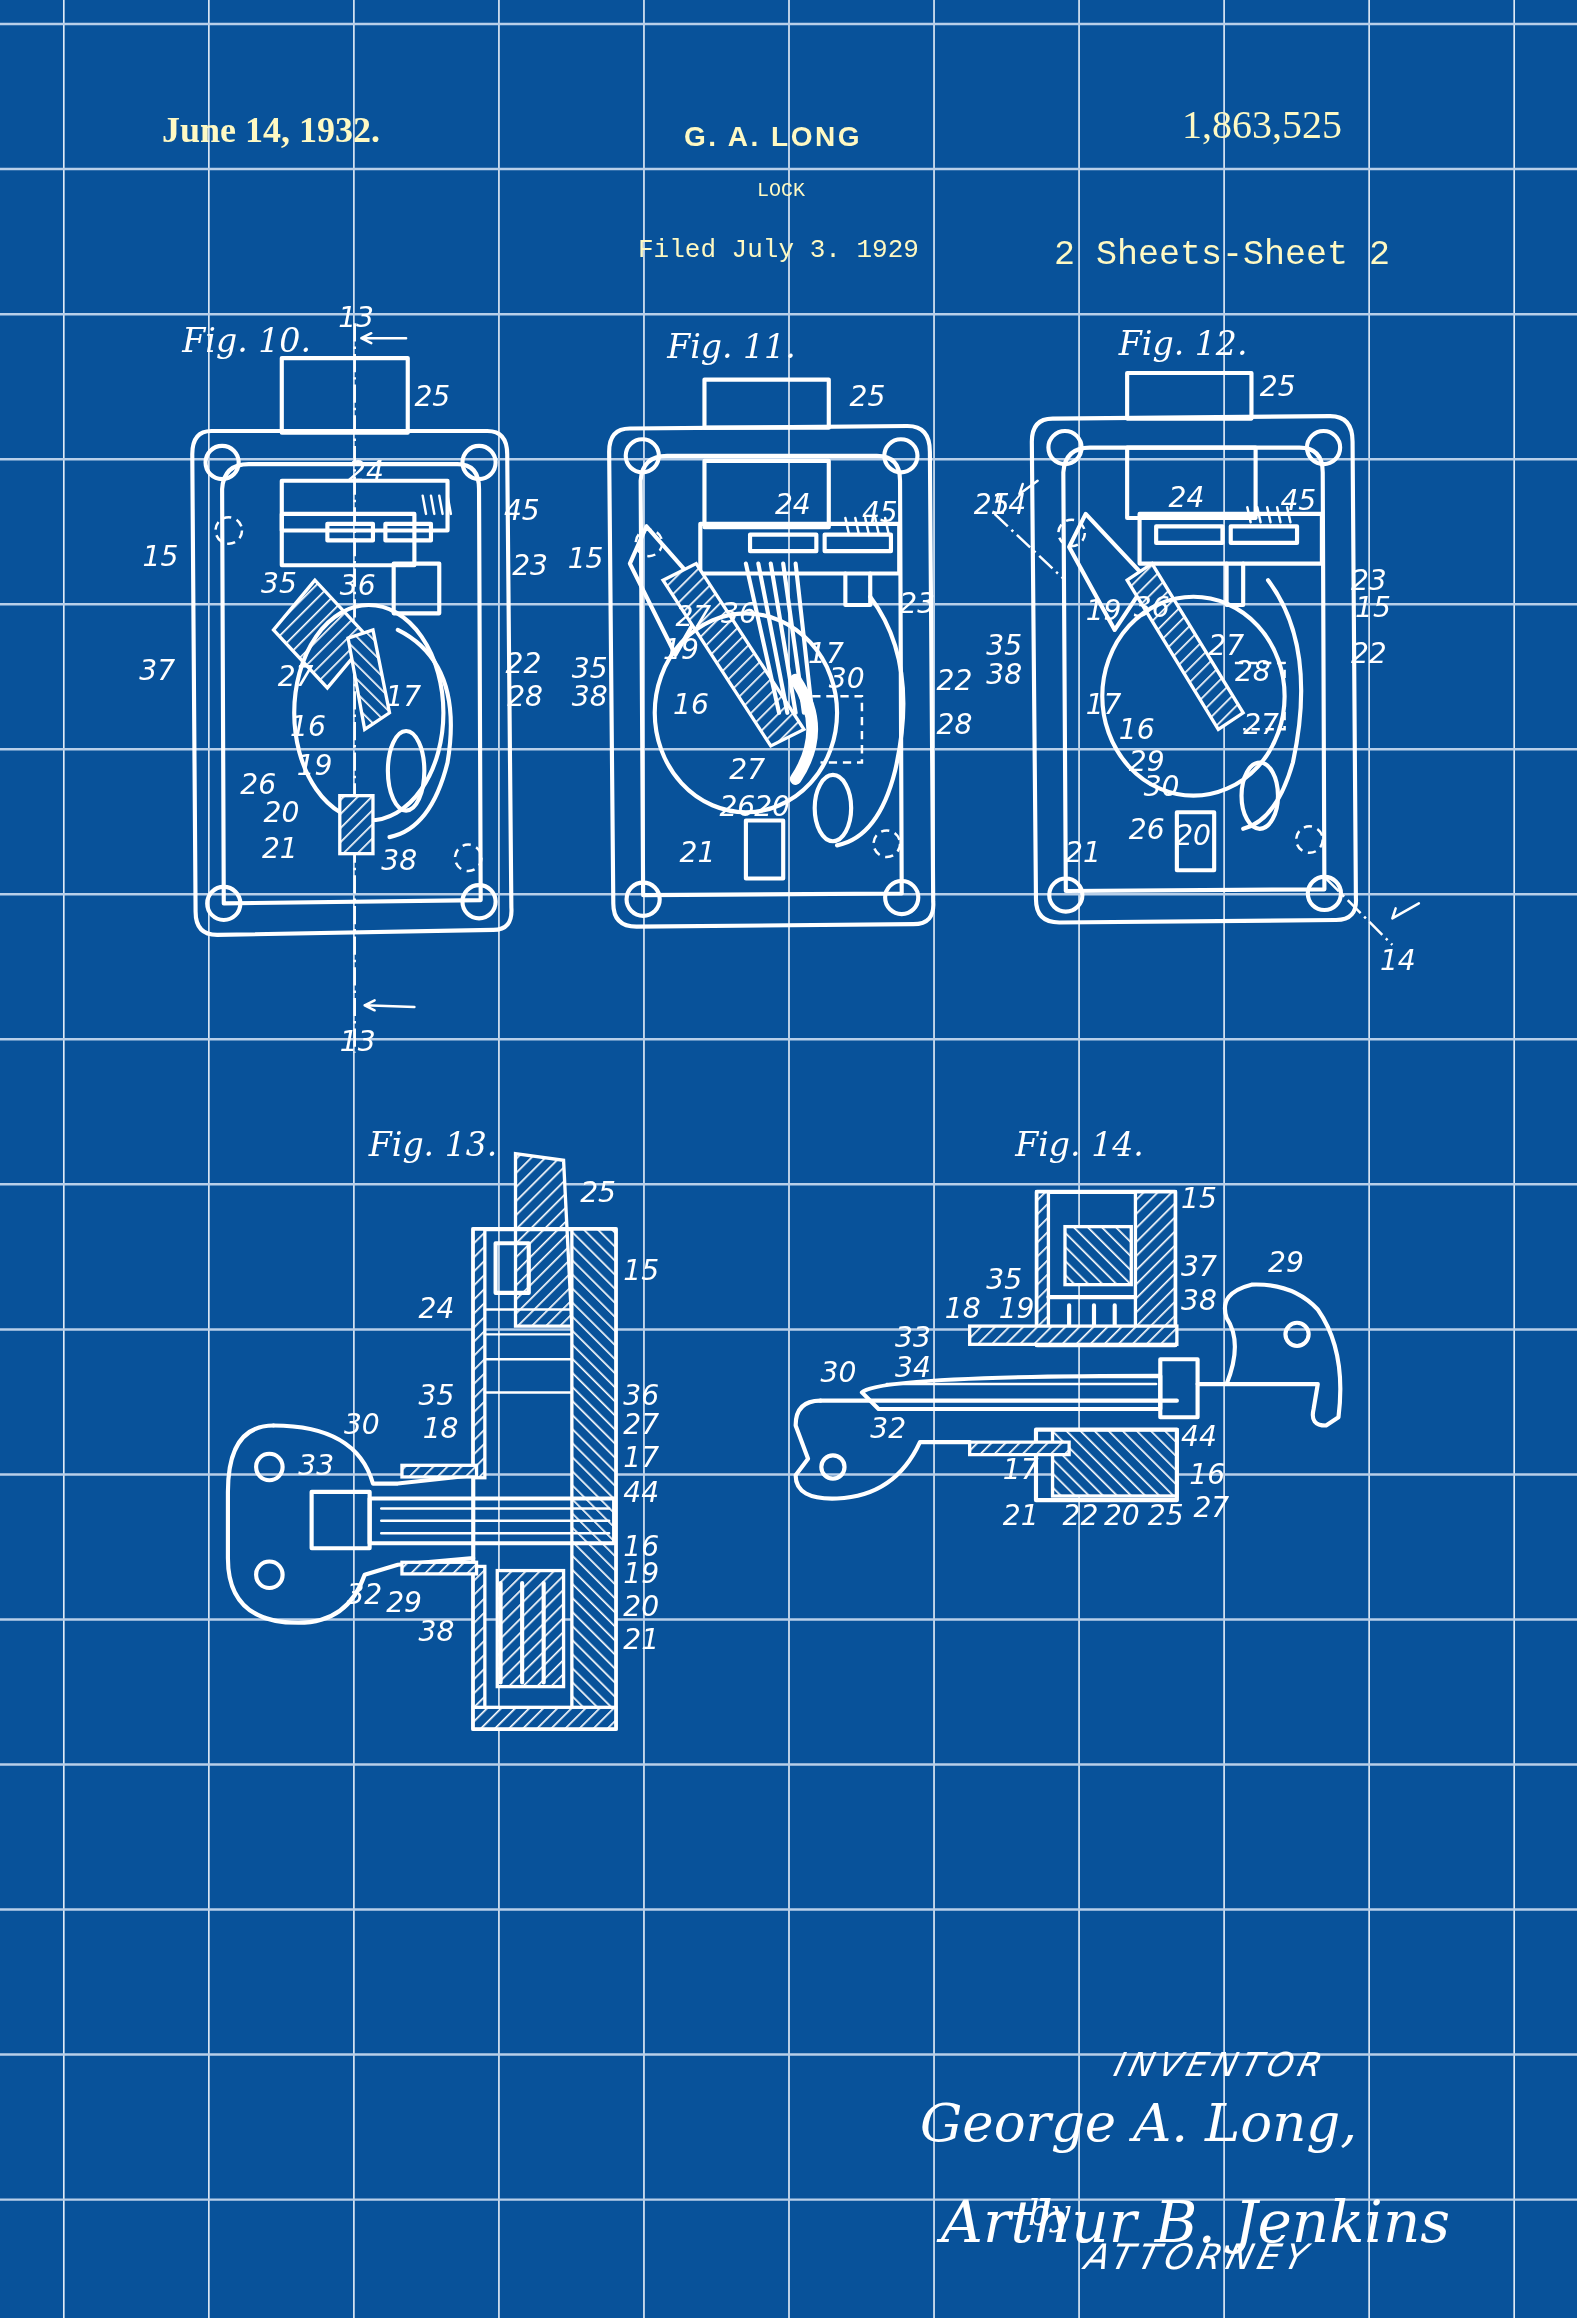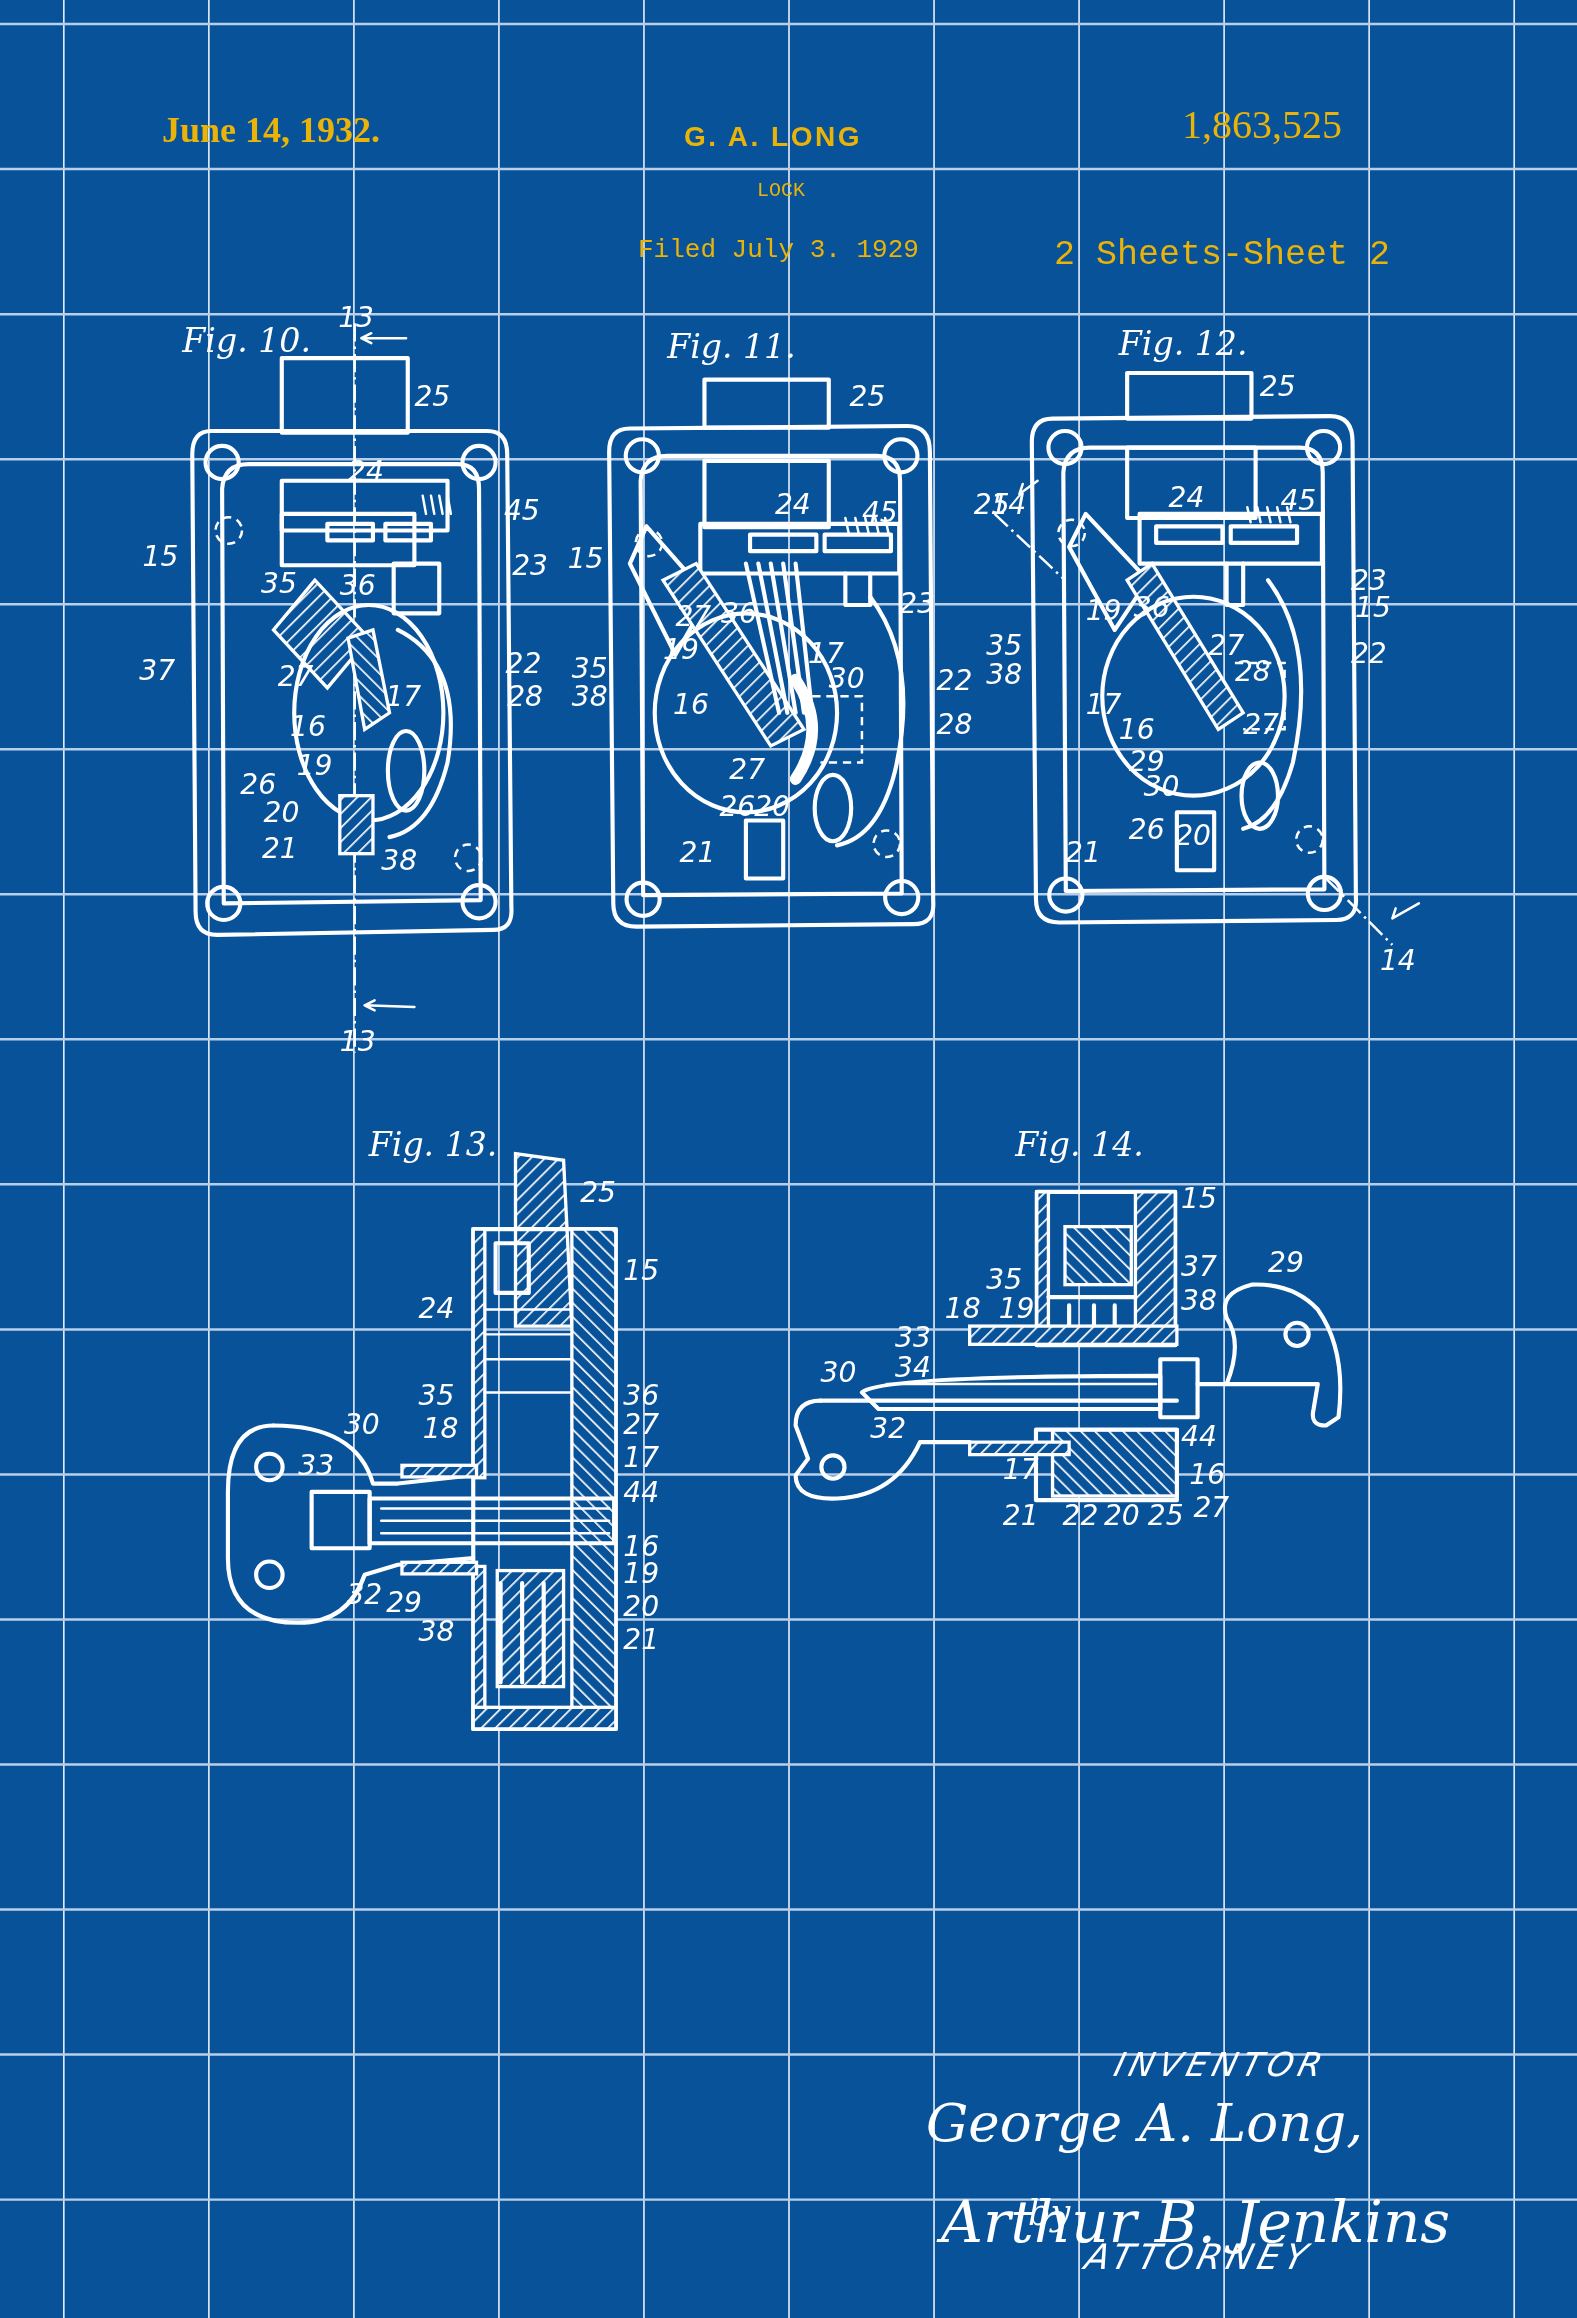--- a/index.html
+++ b/index.html
@@ -1,38 +1,38 @@
 <!DOCTYPE html>
 <html style="font-size:13.3px"><head>
 <meta charset="utf-8">
 <style>
   html,body{margin:0;padding:0;}
   body{width:1578px;height:2319px;background:#08529a;position:relative;overflow:hidden;
        font-family:"Liberation Serif","DejaVu Serif",serif;color:#fff;}
   #grid{position:absolute;left:0;top:0;width:1578px;height:2319px;}
-  .hdr{position:absolute;color:#eab308;white-space:nowrap;}
+  .hdr{position:absolute;color:#fef9c3;white-space:nowrap;}
   .date{left:162px;top:109px;font-size:36px;font-weight:bold;font-family:"Liberation Serif",serif;letter-spacing:0px;}
   .inventor{left:684px;top:121px;font-size:28px;font-weight:bold;font-family:Liberation Sans, sans-serif;letter-spacing:2.5px;}
   .patno{left:1182px;top:101px;font-size:40px;font-weight:normal;font-family:"Liberation Serif",serif;}
   .title{left:757px;top:179px;font-size:20px;font-family:"Liberation Mono",monospace;}
   .filed{left:638px;top:235px;font-size:26px;font-family:"Liberation Mono",monospace;}
   .sheets{left:1054px;top:235px;font-size:35px;font-family:"Liberation Mono",monospace;}
   svg.fig{position:absolute;overflow:visible;}
   svg .l{fill:none;stroke:#fff;stroke-width:5;stroke-linejoin:round;stroke-linecap:round;}
   svg .t{fill:none;stroke:#fff;stroke-width:3;stroke-linecap:round;}
   svg .d{fill:none;stroke:#fff;stroke-width:3;stroke-dasharray:10 7;}
   svg .dd{fill:none;stroke:#fff;stroke-width:3;stroke-dasharray:22 6 3 6;}
   svg .h{fill:url(#hatch);stroke:#fff;stroke-width:4;}
   svg .h2{fill:url(#hatch2);stroke:#fff;stroke-width:4;}
   svg text{fill:#fff;font-family:"DejaVu Sans",sans-serif;font-style:italic;}
   .num{font-size:34px;}
   .figlabel{font-size:40px;font-family:"DejaVu Serif",serif;}
   .sig{position:absolute;color:#fff;white-space:nowrap;font-family:"DejaVu Serif",serif;font-style:italic;}
   .sig-inv-lbl{left:1115px;top:2045px;font-size:33px;font-family:"DejaVu Sans",sans-serif;letter-spacing:5px;transform:skewX(-14deg);}
-  .sig-inv-name{left:920px;top:2092px;font-size:53px;margin-left:6px;}
+  .sig-inv-name{left:920px;top:2092px;font-size:53px;}
   .sig-by{left:1028px;top:2153px;font-size:35px;margin-top:40px;}
   .sig-att-name{left:941px;top:2188px;font-size:58px;}
   .sig-att-lbl{left:1086px;top:2237px;font-size:35px;font-family:"DejaVu Sans",sans-serif;letter-spacing:5px;transform:skewX(-14deg);}
 </style>
 </head>
 <body>
 
 <svg id="grid" width="1578" height="2319" viewBox="0 0 1904 2798">
   <g stroke="#dfe9f5" stroke-width="2">
     <line x1="77" y1="0" x2="77" y2="2798"></line>

